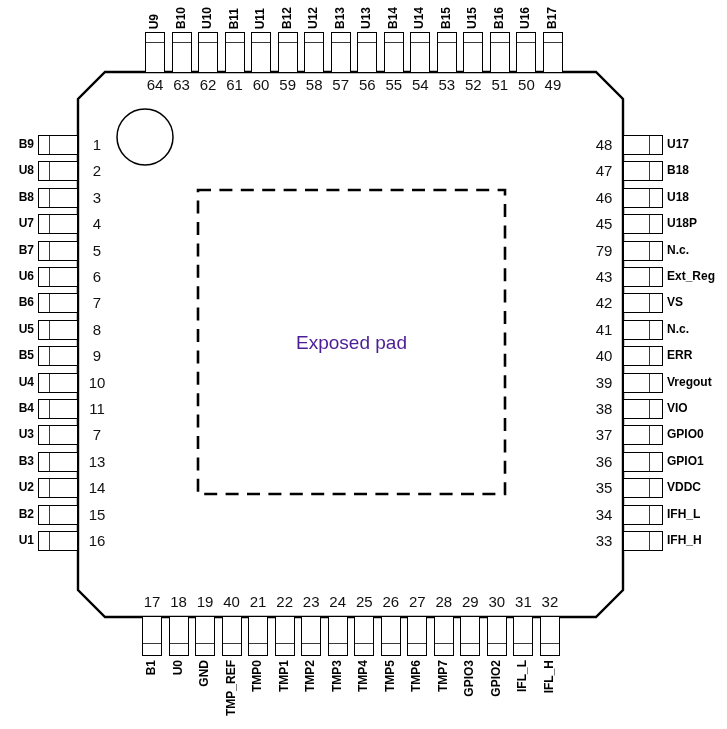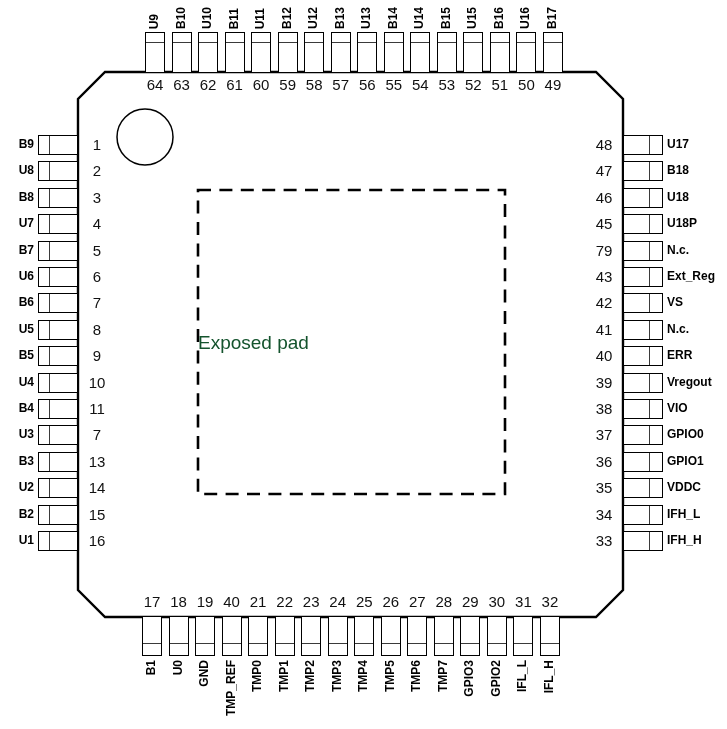--- a/index.html
+++ b/index.html
@@ -57,23 +57,23 @@
     writing-mode: vertical-rl;
     transform: rotate(180deg);
   }
 
   
   .pad-label {
     position: absolute;
     left: 198px;
     top: 332px;
     width: 307px;
-    text-align: left;
+    text-align: center;
     font-size: 19px;
-    color: #14532d;
+    color: #4c1d95;
   }
 </style>
 </head>
 <body>
 
 <div id="canvas">
 
   <svg width="727" height="729" viewBox="0 0 727 729">
     <polygon points="105,72 596,72 623,99 623,590 596,617 105,617 78,590 78,99" fill="#ffffff" stroke="#000000" stroke-width="2.4" stroke-linejoin="miter"></polygon>
     <circle cx="145" cy="137" r="28" fill="none" stroke="#000000" stroke-width="1.5"></circle>

